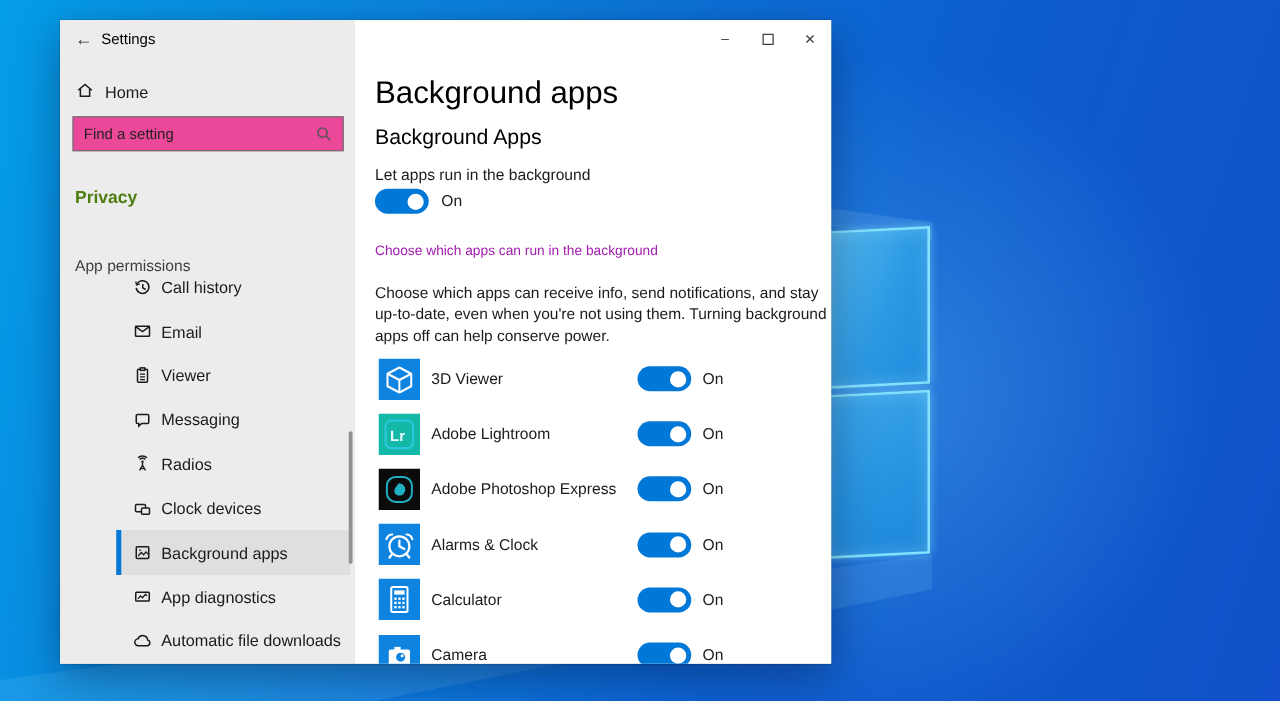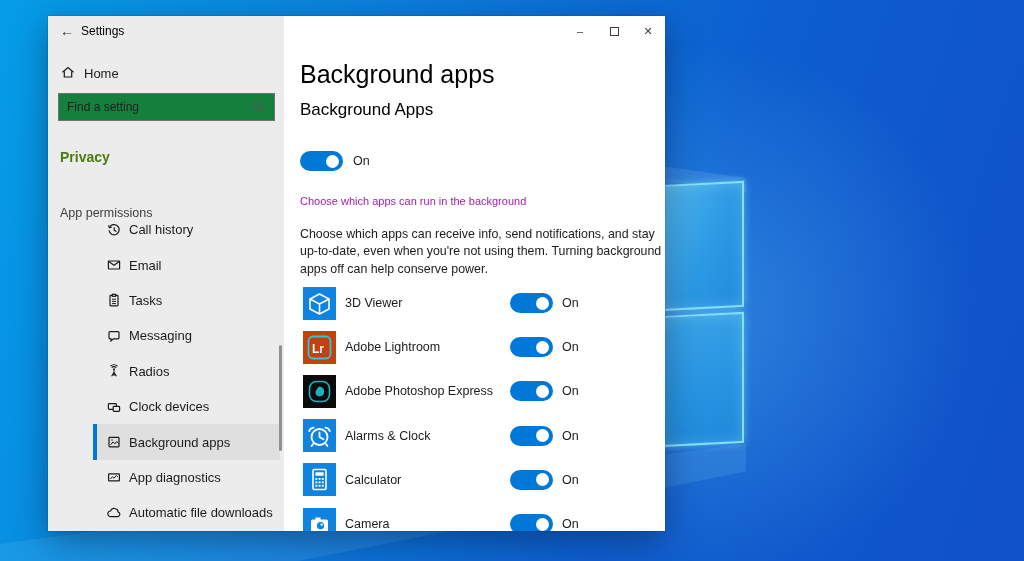--- a/index.html
+++ b/index.html
@@ -33,21 +33,21 @@
   .sidebar { position:relative; width:236px; height:515px; background:#ececec; flex:none; }
   .back-btn { position:absolute; left:4px; top:0; width:30px; height:30px;
     display:flex; align-items:center; justify-content:center; font-size:14px; color:#333; }
   .win-title { position:absolute; left:33px; top:0; height:30px; display:flex;
     align-items:center; font-size:12px; color:#000; }
   .home-row { position:absolute; left:0; top:42px; width:236px; height:30px;
     display:flex; align-items:center; font-size:13px; color:#1b1b1b; }
   .home-row .s-icon { margin-left:12px; }
   .home-row span.lbl { margin-left:8px; }
   .searchbox { position:absolute; left:10px; top:77px; width:217px; height:28px;
-    background:#15803d; border:1.5px solid #717171; display:flex; align-items:center; }
+    background:#ec4899; border:1.5px solid #717171; display:flex; align-items:center; }
   .searchbox input { flex:1; border:none; outline:none; background:transparent;
     font-family:inherit; font-size:12px; color:#1f1f1f; padding:0 4px 0 8px; }
   .searchbox input::placeholder { color:#1f1f1f; opacity:1; }
   .searchbox .mag { margin-right:8px; display:flex; }
   .cat-title { position:absolute; left:12px; top:133px; font-size:14px; font-weight:bold; color:#4d7c0f; }
   .perm-label { position:absolute; left:12px; top:190px; font-size:12.5px; color:#404040; }
   .nav-list { position:absolute; left:0; top:196px; width:232px;padding-left:45px; }
   .nav-item { position:relative; height:35.4px; display:flex; align-items:center;
     font-size:13px; color:#1b1b1b; cursor:default; }
   .nav-item .s-icon { margin-left:12px; width:17px; display:flex; justify-content:center; }
@@ -72,21 +72,21 @@
   .main-toggle-row { position:absolute; left:16px; top:135px; display:flex; align-items:center; }
   .toggle-state { font-size:12.5px; color:#1b1b1b; margin-left:10px; }
   .h2-b { position:absolute; left:16px; top:179px; font-size:11px; color:#a21caf; }
   .desc { position:absolute; left:16px; top:210px; width:372px; font-size:12.4px;
     line-height:17.3px; color:#1b1b1b; }
   .apps { position:absolute; left:16px; top:265px; width:360px; }
   .app-row { height:44.2px; display:flex; align-items:center; }
   .app-icon { width:33px; height:33px; margin-left:3px; flex:none; display:flex;
     align-items:center; justify-content:center; }
   .ic-blue { background:#0f83e0; }
-  .ic-lr { background:#c2410c; }
+  .ic-lr { background:#14b8a6; }
   .ic-psx { background:#0b0b0b; }
   .app-name { margin-left:9px; width:165px; font-size:12.5px; color:#1b1b1b; }
   .app-row .toggle { flex:none; }
   .app-state { font-size:12.5px; color:#1b1b1b; margin-left:9px; }
 </style>
 </head>
 <body>
 
 <div class="desktop">
   <div class="beam beam-top"></div>
@@ -151,21 +151,21 @@
         </div>
 
         <div class="nav-item">
           <span class="s-icon">
             <svg width="16" height="16" viewBox="0 0 16 16" fill="none" stroke="#1a1a1a" stroke-width="1.2">
               <rect x="4" y="3.3" width="8" height="10.5" rx="0.8"></rect>
                 <rect x="6.3" y="2.3" width="3.4" height="2" fill="#ececec"></rect>
               <path d="M6 7.2h4M6 9.4h4M6 11.6h4" stroke-width="1"></path>
               </svg>
           </span>
-          <span class="lbl">Tasks</span>
+          <span class="lbl">Viewer</span>
         </div>
 
         <div class="nav-item">
           <span class="s-icon">
             <svg width="16" height="16" viewBox="0 0 16 16" fill="none" stroke="#1a1a1a" stroke-width="1.2">
               <path d="M3 4.6a1 1 0 0 1 1-1h8a1 1 0 0 1 1 1v5.2a1 1 0 0 1-1 1H7.4L5 12.9v-2.1H4a1 1 0 0 1-1-1z"></path>
               </svg>
           </span>
           <span class="lbl">Messaging</span>
         </div>
@@ -234,20 +234,21 @@
         <div class="cap-btn">
           <span class="sq"></span>
         </div>
         <div class="cap-btn">
           <span>✕</span>
         </div>
       </div>
 
       <div class="page-title">Background apps</div>
       <div class="h2-a">Background Apps</div>
+      <div class="lbl-toggle">Let apps run in the background</div>
 
       <div class="main-toggle-row">
         <div class="toggle">
           <div class="knob"></div>
         </div>
         <span class="toggle-state">On</span>
       </div>
 
       <div class="h2-b">Choose which apps can run in the background</div>
       <div class="desc">Choose which apps can receive info, send notifications, and stay up-to-date, even when you're not using them. Turning background apps off can help conserve power.</div>

